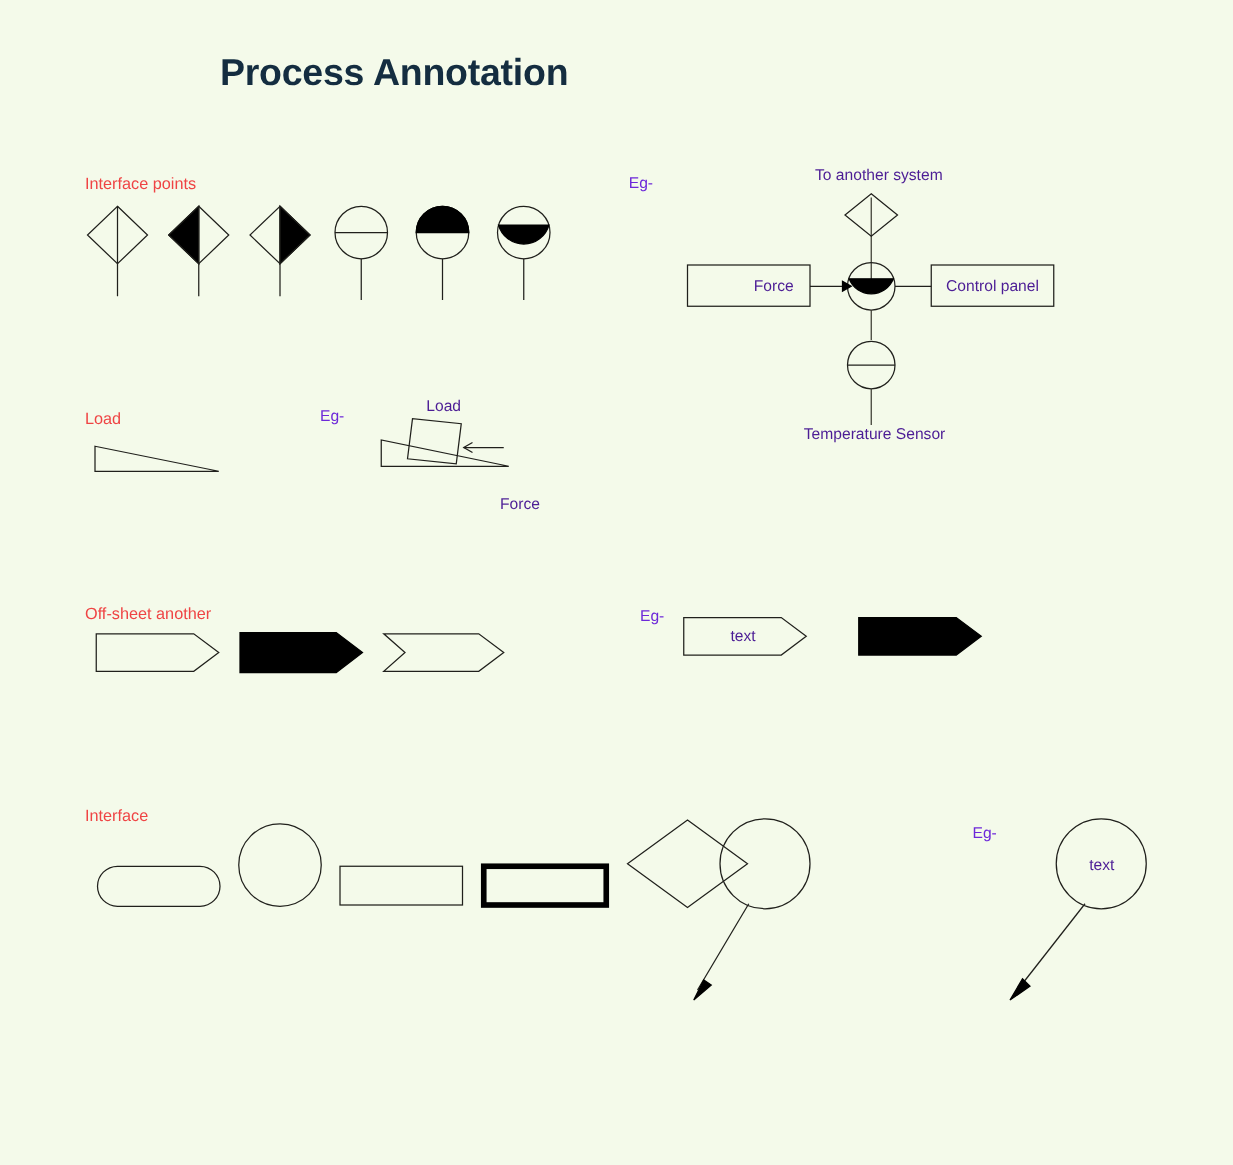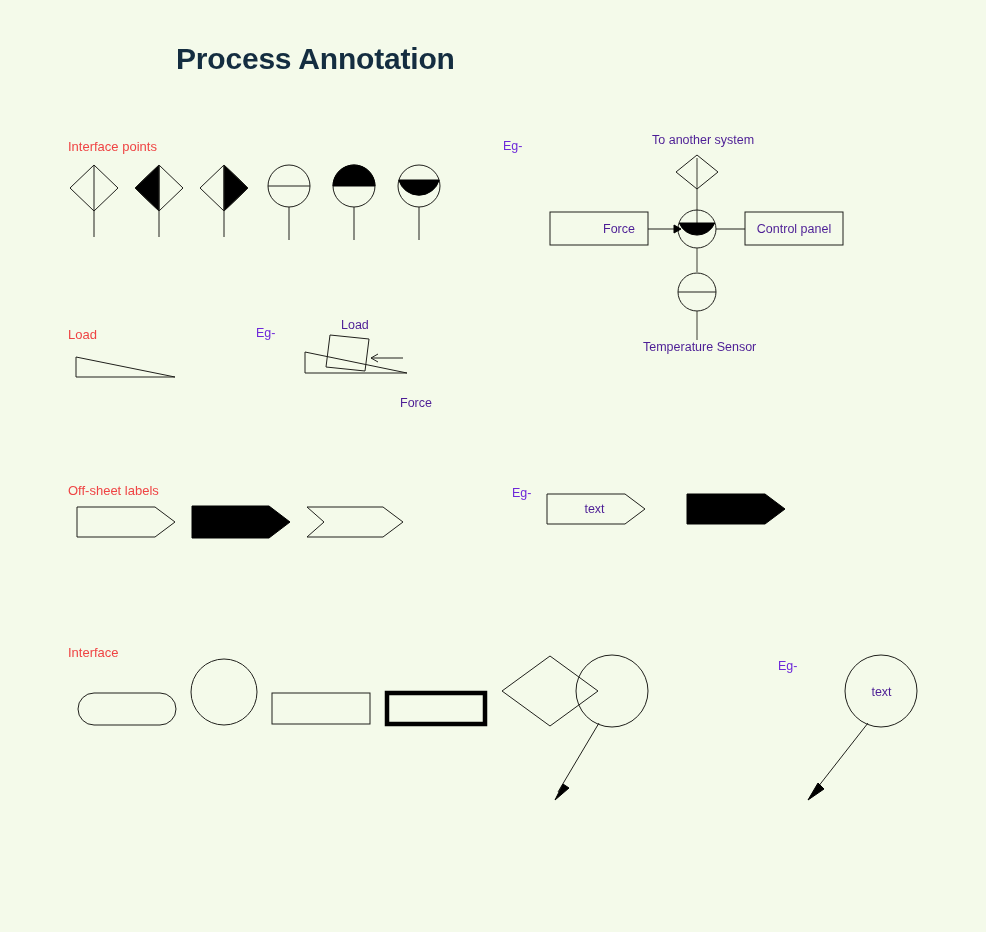--- a/index.html
+++ b/index.html
@@ -172,21 +172,21 @@
   <svg style="position:absolute; left:295px; top:325px;" width="150" height="60">
 
     <path class="stroke" d="M10,48 L10,27 L112,48 Z"></path>
 
     <path class="stroke" d="M31,42 L35,10 L74,14 L70,46 Z"></path>
 
     <line class="stroke" x1="108" y1="33" x2="76" y2="33"></line>
     <path class="stroke" d="M83,29 L76,33 L83,37"></path>
   </svg>
 
-  <div class="section-label" style="left:68px; top:483px;">Off-sheet labels</div>
+  <div class="section-label" style="left:68px; top:483px;">Off-sheet another</div>
 
   <svg style="position:absolute; left:70px; top:500px;" width="350" height="45">
 
     <path class="stroke" d="M7,7 L85,7 L105,22 L85,37 L7,37 Z"></path>
 
     <path class="fill-black" d="M122,6 L199,6 L220,22 L199,38 L122,38 Z"></path>
 
     <path class="stroke" d="M237,7 L313,7 L333,22 L313,37 L237,37 L254,22 Z"></path>
   </svg>
 

